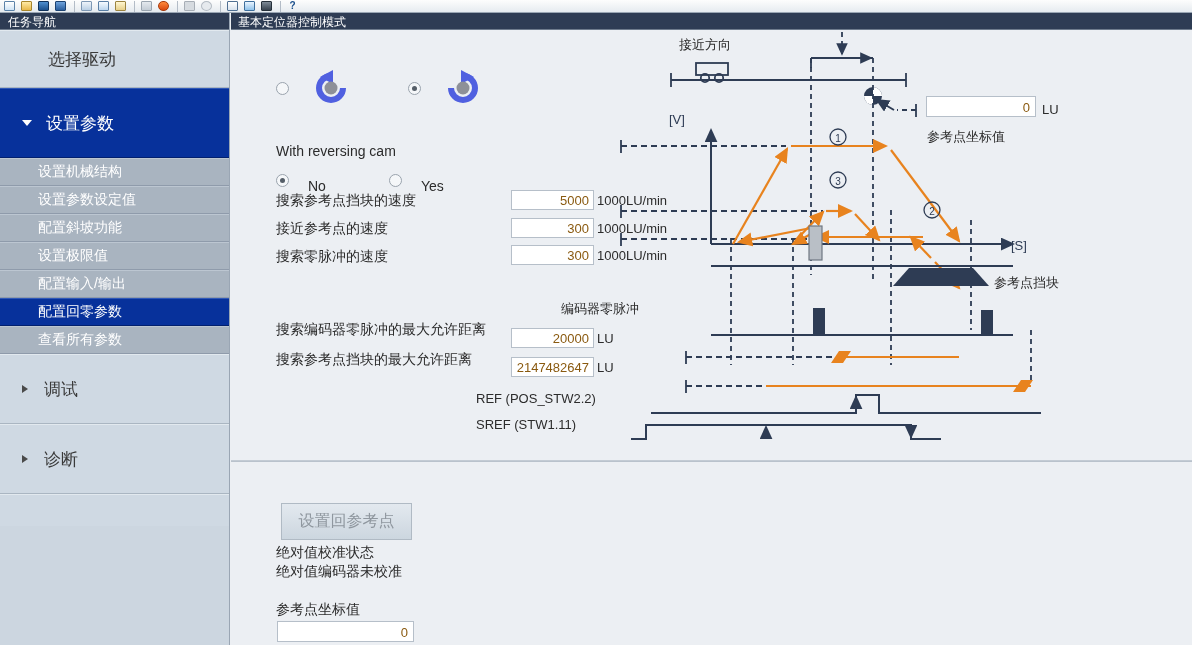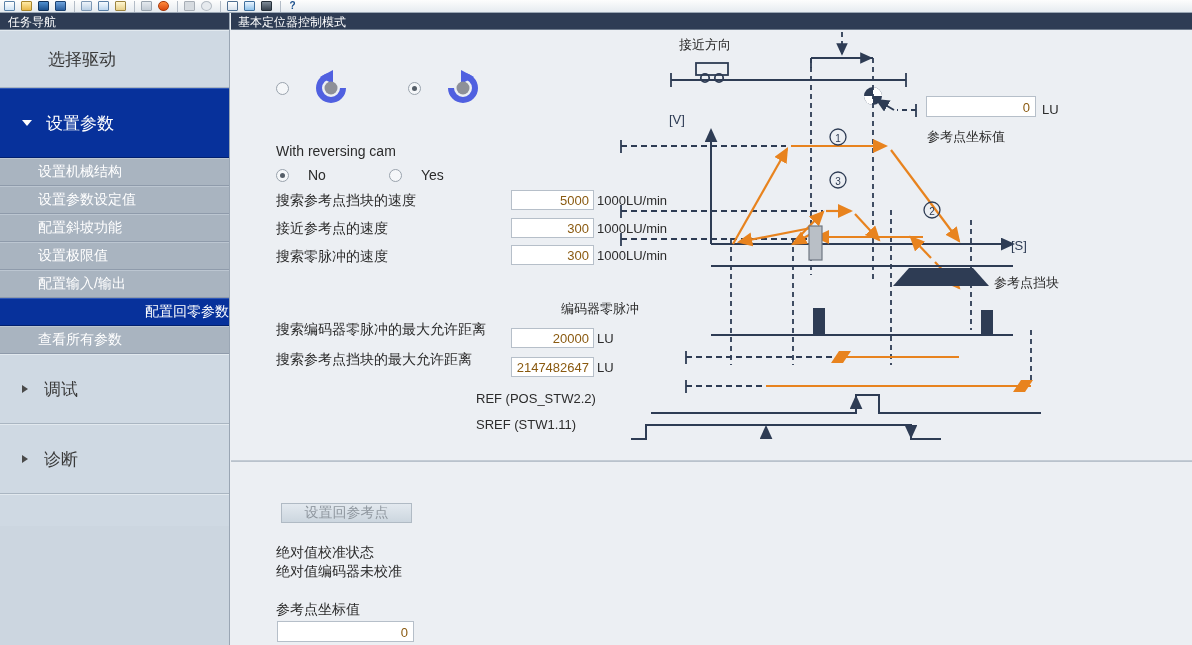--- a/index.html
+++ b/index.html
@@ -56,21 +56,21 @@
   .tri.down {
     border-left: 5px solid transparent; border-right: 5px solid transparent;
     border-top: 6px solid #ffffff; border-bottom: 0;
     margin-right: 14px;
   }
   .nav-sub {
     height: 28px; background: #a9b4c0; color: #fff; font-size: 14px;
     display: flex; align-items: center; padding-left: 38px;
     border-bottom: 1px solid #8f9bab; border-top: 1px solid #bcc6d1;
   }
-  .nav-sub.sel { background: #07319b; border-top-color:#2f58b8; border-bottom-color:#02206e;justify-content:flex-end; }
+  .nav-sub.sel { background: #07319b; border-top-color:#2f58b8; border-bottom-color:#02206e; }
   .nav-filler { background:#cfd9e3; border-top:1px solid #e2e9ef; }
 
   
   #main { position: absolute; left: 231px; top: 13px; width: 961px; height: 632px; background:#eceff3; }
   #main-header {
     height: 17px; background: #2e3c54; color: #fff; font-size: 12px;
     padding: 1px 0 0 7px; border-bottom: 1px solid #6e7b8c;
   }
   #upper { position: relative; height: 430px; background: #eceff3; }
   #split { height: 2px; background: #d2d8de; border-top:1px solid #c3cbd4; border-bottom: 1px solid #b9c2cc; }
@@ -81,36 +81,36 @@
   .radio {
     width: 13px; height: 13px; border-radius: 50%;
     border: 1px solid #9aa3ad; background: #f5f7f9;
     display: inline-flex; align-items: center; justify-content: center; flex:0 0 auto;
   }
   .radio.on::after { content:''; width:5px; height:5px; border-radius:50%; background:#555e68; }
   .rot { width: 46px; height: 40px; margin-left: 19px; margin-right: 54px; flex:0 0 auto; }
 
   #cam-label { position:absolute; left:45px; top:113px; font-size:14px; color:#2b2b2b; }
   #cam-row { position:absolute; left:45px; top:137px; display:flex; align-items:center; font-size:14px; color:#2b2b2b;}
-  #cam-row .lbl { margin-left: 19px; }
+  #cam-row .lbl { margin-left: 19px; margin-top: 11px; }
   #cam-row .gap { width: 63px; }
 
   .frm-label { position: absolute; font-size: 14px; color: #2b2b2b; white-space: nowrap; }
   .frm-input {
     position: absolute; height: 20px; width: 83px;
     border: 1px solid #b6bfc9; background: #fff; color: #8a5a10;
     font-size: 13px; text-align: right; padding: 1px 4px 0 2px; line-height: 18px;
   }
   .frm-unit { position: absolute; font-size: 13px; color: #2b2b2b; }
 
   
   #home-btn {
-    position: absolute; left: 50px; top: 41px; width: 131px; height: 20px;
+    position: absolute; left: 50px; top: 41px; width: 131px; height: 37px;
     background: linear-gradient(#e3e9ef,#ccd6df);
-    border: 1px solid #b0bac4; color: #8f979f; font-size: 14px;
+    border: 1px solid #b0bac4; color: #8f979f; font-size: 16px;
     display: flex; align-items: center; justify-content: center; text-align: right;
   }
   #abs-1 { position: absolute; left: 45px; top: 82px; font-size: 14px; color: #2b2b2b; }
   #abs-2 { position: absolute; left: 45px; top: 101px; font-size: 14px; color: #2b2b2b; }
   #ref-lbl { position: absolute; left: 45px; top: 139px; font-size: 14px; color: #2b2b2b; }
   #ref-inp {
     position: absolute; left: 46px; top: 159px; width: 137px; height: 21px;
     border: 1px solid #b6bfc9; background: #fff; color: #8a5a10;
     font-size: 13px; text-align: right; padding: 1px 5px 0 2px; line-height: 19px;
   }

